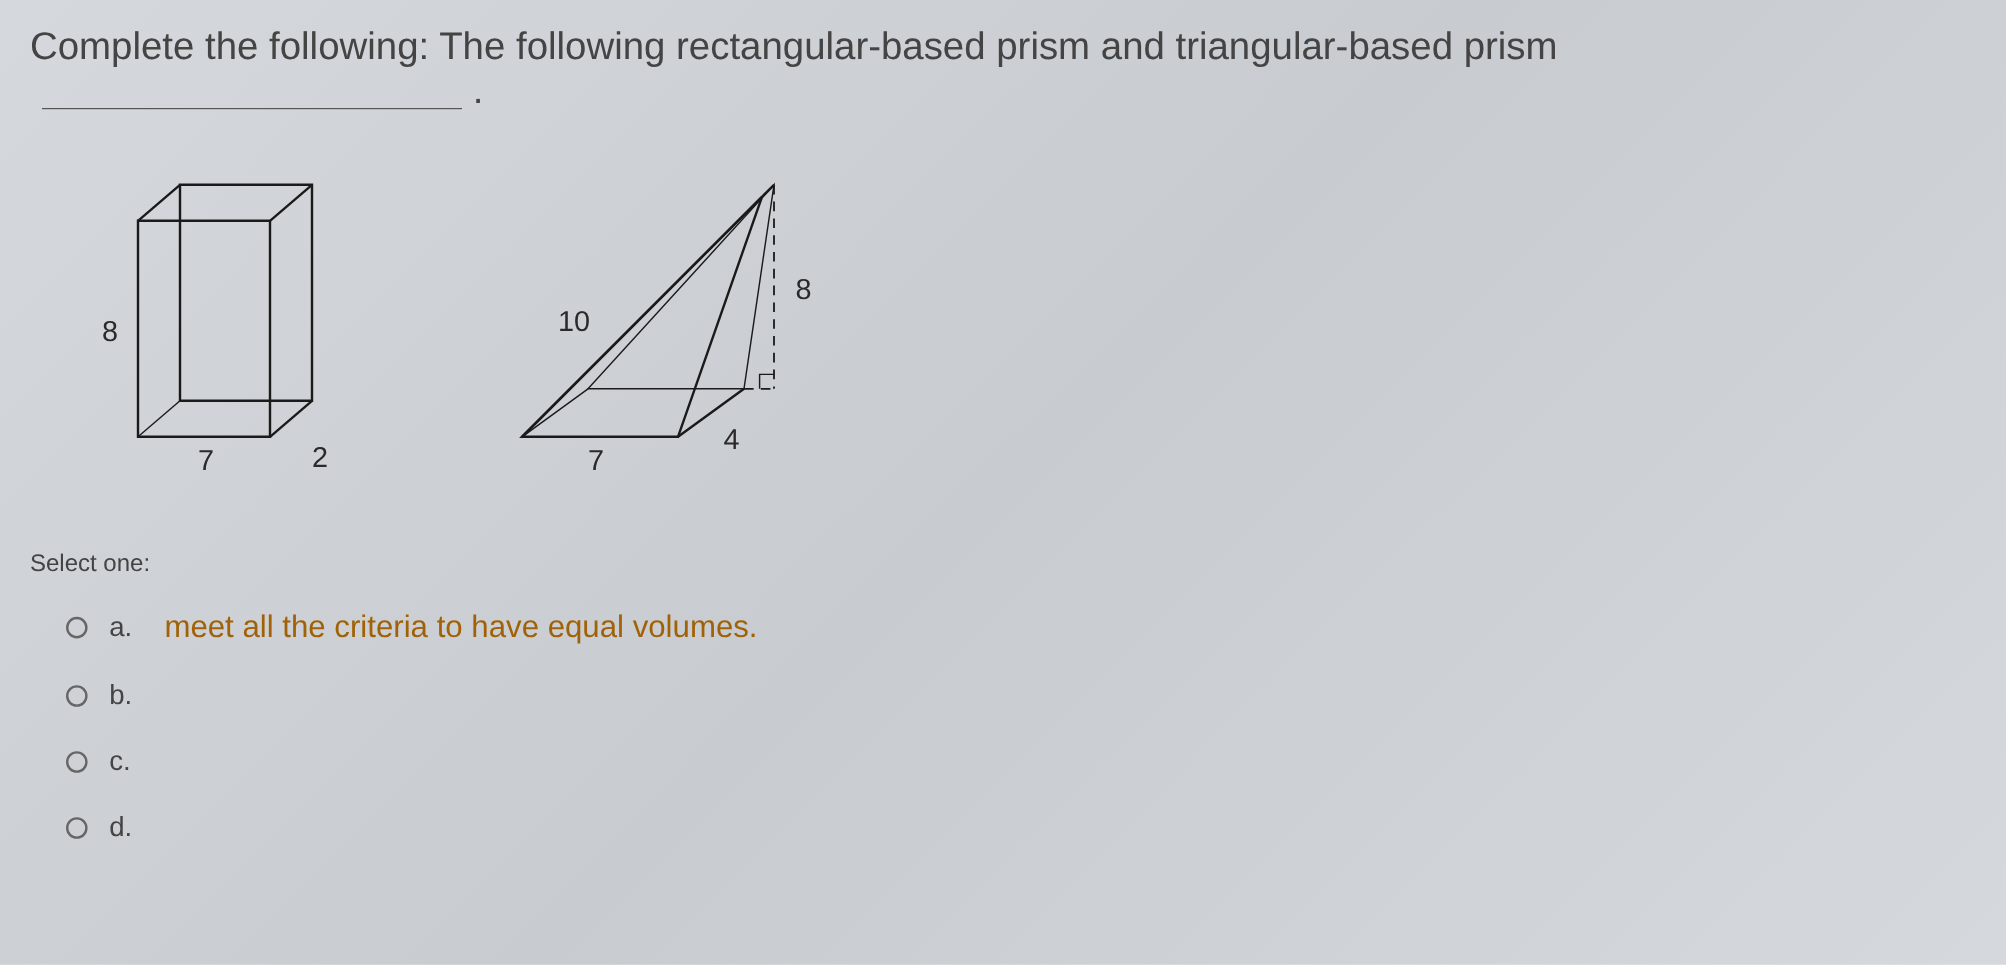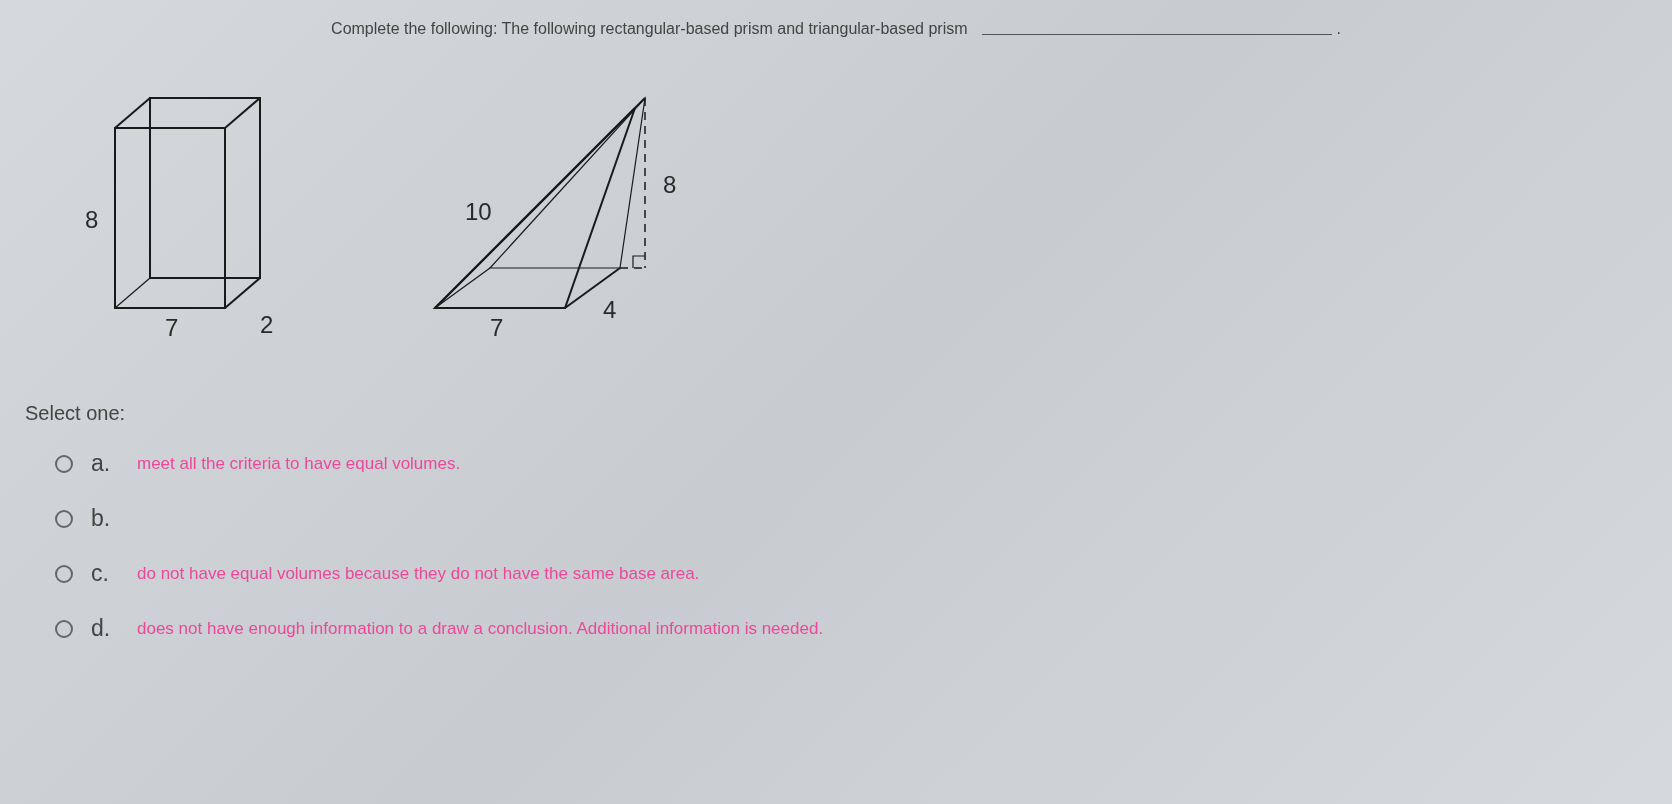--- a/index.html
+++ b/index.html
@@ -9,25 +9,24 @@
     }
     body {
       font-family: 'Segoe UI', Tahoma, Geneva, Verdana, sans-serif;
       background: linear-gradient(135deg, #d5d8dc 0%, #c8ccd0 50%, #d5d8dc 100%);
       padding: 20px 25px;
       min-height: 804px;
       width: 1672px;
       color: #3a3a3a;
     }
     .question-text {
-      font-size: 16px;
+      font-size: 32px;
       color: #444;
       margin-bottom: 30px;
       font-weight: 400;
-      text-align: center;
     }
     .blank-line {
       display: inline-block;
       border-bottom: 1px solid #555;
       width: 350px;
       margin-left: 10px;
       vertical-align: bottom;
       position: relative;
       top: -3px;
     }
@@ -62,22 +61,22 @@
       border-radius: 50%;
       flex-shrink: 0;
       cursor: pointer;
     }
     .option-letter {
       font-size: 23px;
       color: #444;
       width: 28px;
     }
     .option-text {
-      font-size: 17px;
-      color: #ec4899;
+      font-size: 26px;
+      color: #a16207;
     }
     svg {
       overflow: visible;
     }
     .svg-text {
       font-family: 'Segoe UI', sans-serif;
       font-size: 24px;
       fill: #2a2a2a;
     }
   </style>
@@ -152,20 +151,18 @@
     <span class="option-letter">a.</span>
     <span class="option-text">meet all the criteria to have equal volumes.</span>
   </div>
   <div class="option">
     <span class="radio"></span>
     <span class="option-letter">b.</span>
   </div>
   <div class="option">
     <span class="radio"></span>
     <span class="option-letter">c.</span>
-    <span class="option-text">do not have equal volumes because they do not have the same base area.</span>
   </div>
   <div class="option">
     <span class="radio"></span>
     <span class="option-letter">d.</span>
-    <span class="option-text">does not have enough information to a draw a conclusion. Additional information is needed.</span>
   </div>
 </div>
 
 </body></html>

